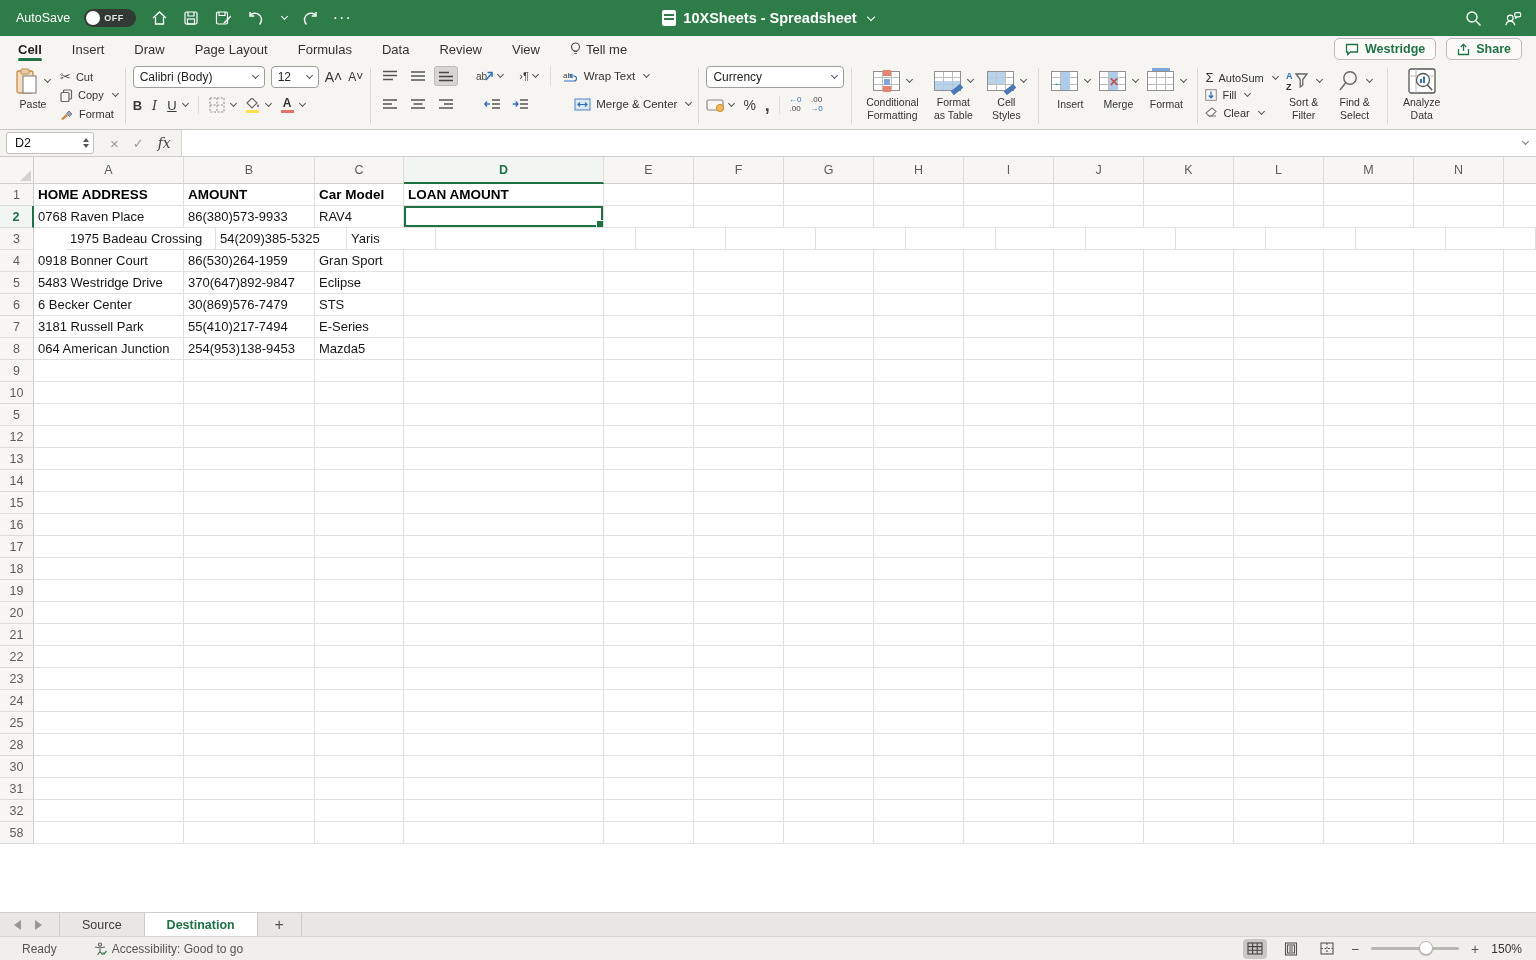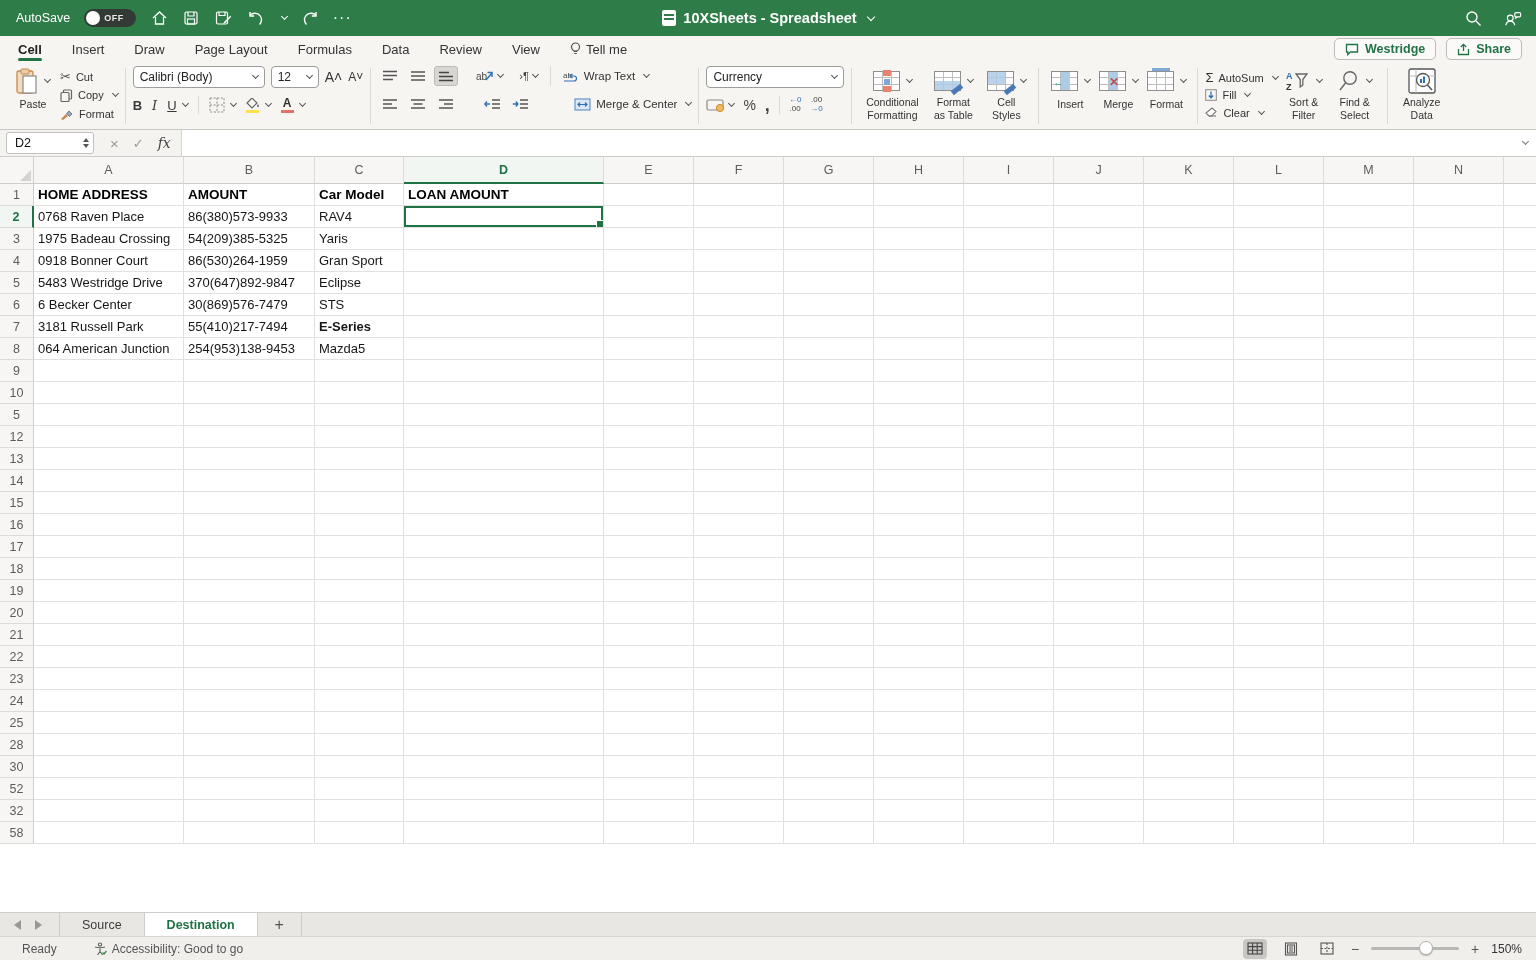--- a/index.html
+++ b/index.html
@@ -598,21 +598,21 @@
       <div class="cell" style="width: 90px;"></div>
       <div class="cell" style="width: 90px;"></div>
       <div class="cell" style="width: 90px;"></div>
       <div class="cell" style="width: 90px;"></div>
       <div class="cell" style="width: 90px;"></div>
       <div class="cell" style="width: 90px;"></div>
       <div class="fillcol"></div>
     </div>
     <div class="grow">
       <div class="rowhdr">3</div>
-      <div class="cell" style="width: 150px;">1975 Badeau Crossing</div>
+      <div class="cell" style="width: 150px; margin-left: 32px;">1975 Badeau Crossing</div>
       <div class="cell" style="width: 131px;">54(209)385-5325</div>
       <div class="cell" style="width: 89px;">Yaris</div>
       <div class="cell" style="width: 200px;"></div>
       <div class="cell" style="width: 90px;"></div>
       <div class="cell" style="width: 90px;"></div>
       <div class="cell" style="width: 90px;"></div>
       <div class="cell" style="width: 90px;"></div>
       <div class="cell" style="width: 90px;"></div>
       <div class="cell" style="width: 90px;"></div>
       <div class="cell" style="width: 90px;"></div>
@@ -672,21 +672,21 @@
       <div class="cell" style="width: 90px;"></div>
       <div class="cell" style="width: 90px;"></div>
       <div class="cell" style="width: 90px;"></div>
       <div class="cell" style="width: 90px;"></div>
       <div class="fillcol"></div>
     </div>
     <div class="grow">
       <div class="rowhdr">7</div>
       <div class="cell" style="width: 150px;">3181 Russell Park</div>
       <div class="cell" style="width: 131px;">55(410)217-7494</div>
-      <div class="cell" style="width: 89px; font-weight: bold;">E-Series</div>
+      <div class="cell" style="width: 89px;">E-Series</div>
       <div class="cell" style="width: 200px;"></div>
       <div class="cell" style="width: 90px;"></div>
       <div class="cell" style="width: 90px;"></div>
       <div class="cell" style="width: 90px;"></div>
       <div class="cell" style="width: 90px;"></div>
       <div class="cell" style="width: 90px;"></div>
       <div class="cell" style="width: 90px;"></div>
       <div class="cell" style="width: 90px;"></div>
       <div class="cell" style="width: 90px;"></div>
       <div class="cell" style="width: 90px;"></div>
@@ -1047,21 +1047,21 @@
       <div class="cell" style="width: 90px;"></div>
       <div class="cell" style="width: 90px;"></div>
       <div class="cell" style="width: 90px;"></div>
       <div class="cell" style="width: 90px;"></div>
       <div class="cell" style="width: 90px;"></div>
       <div class="cell" style="width: 90px;"></div>
       <div class="cell" style="width: 90px;"></div>
       <div class="fillcol"></div>
     </div>
     <div class="grow">
-      <div class="rowhdr">52</div>
+      <div class="rowhdr">31</div>
       <div class="cell" style="width: 150px;"></div>
       <div class="cell" style="width: 131px;"></div>
       <div class="cell" style="width: 89px;"></div>
       <div class="cell" style="width: 200px;"></div>
       <div class="cell" style="width: 90px;"></div>
       <div class="cell" style="width: 90px;"></div>
       <div class="cell" style="width: 90px;"></div>
       <div class="cell" style="width: 90px;"></div>
       <div class="cell" style="width: 90px;"></div>
       <div class="cell" style="width: 90px;"></div>

